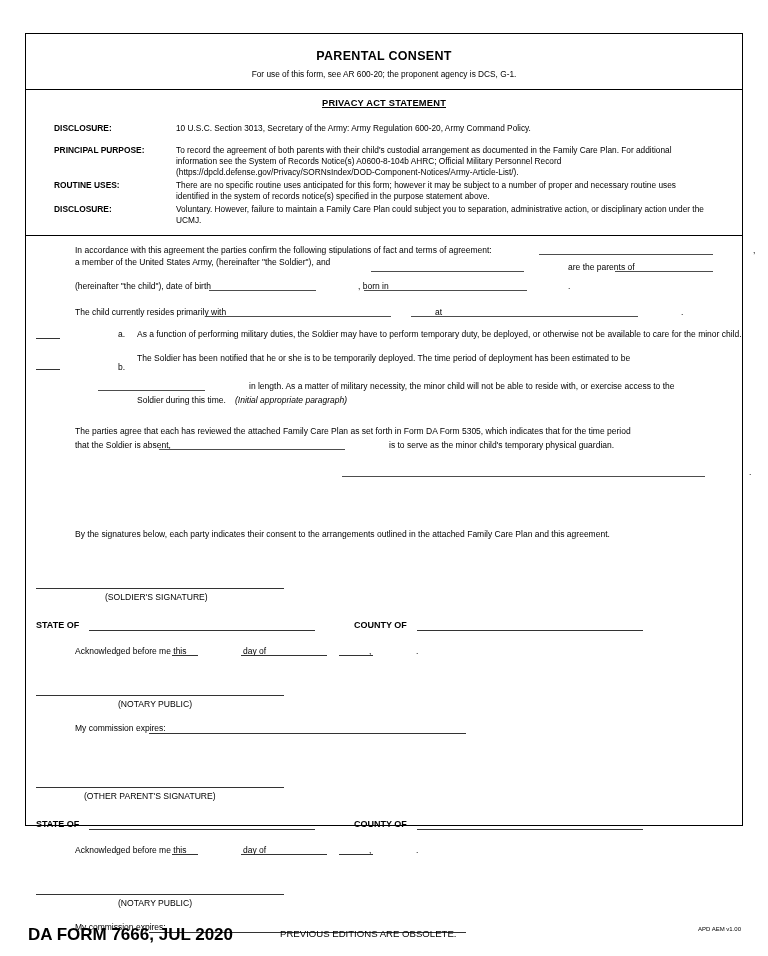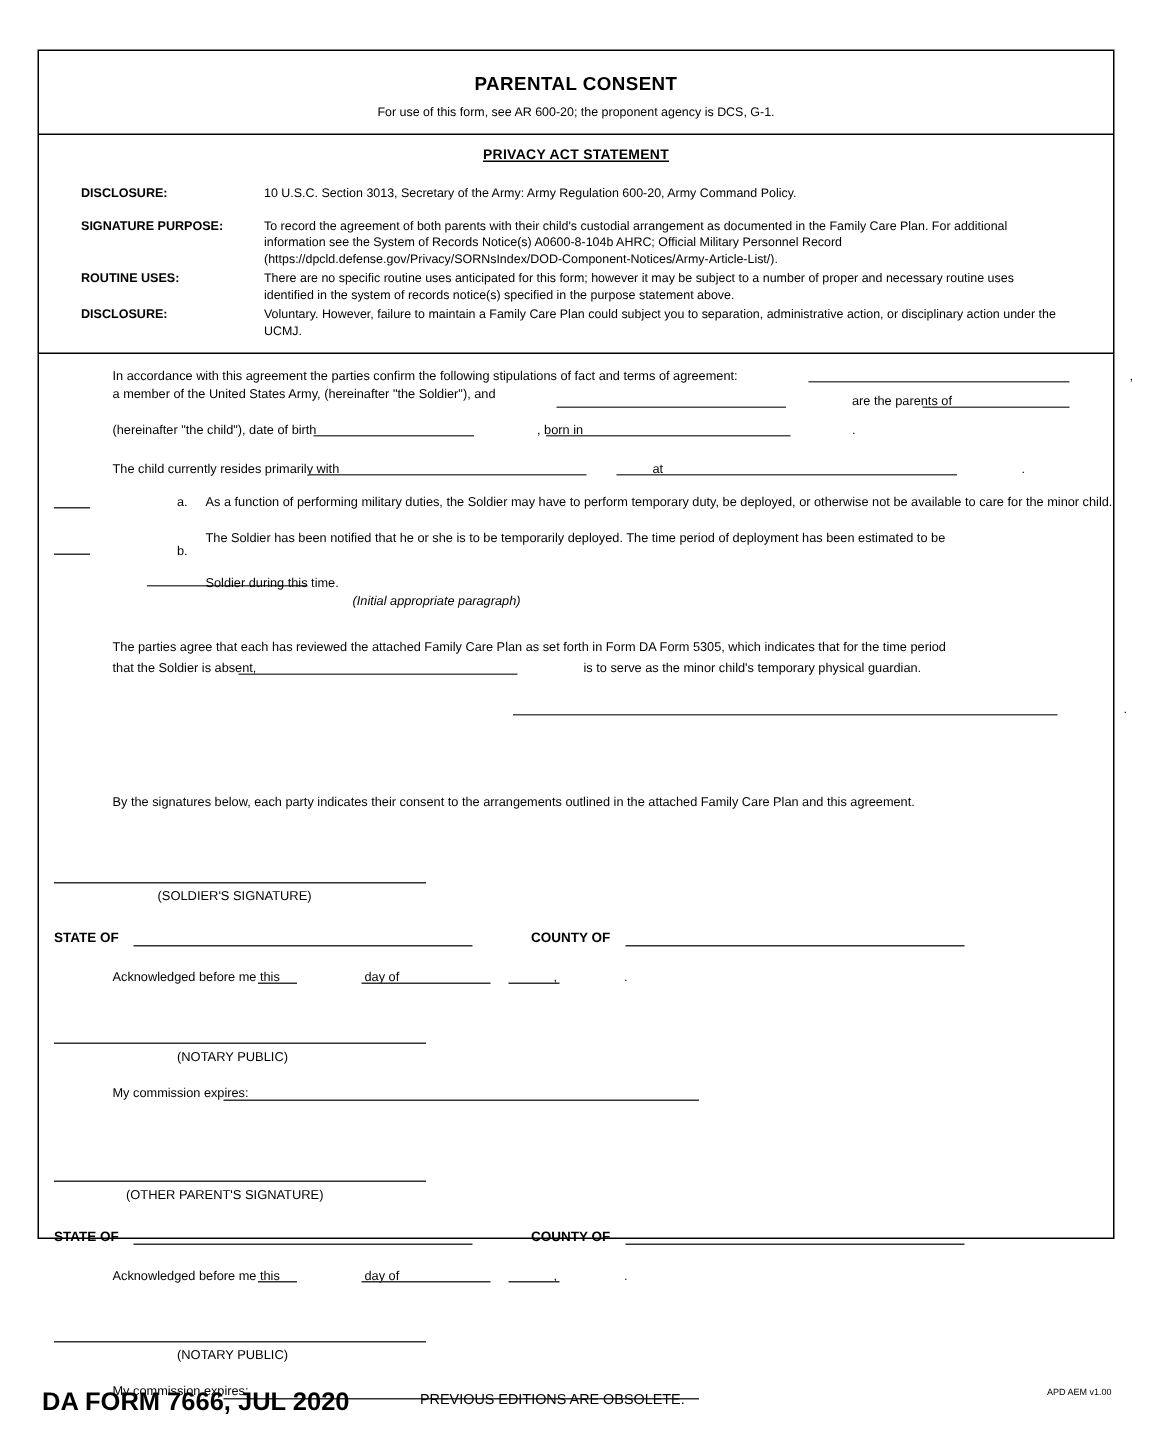--- a/index.html
+++ b/index.html
@@ -185,21 +185,21 @@
       <div class="privacy-title">PRIVACY ACT STATEMENT</div>
 
       <div class="privacy-rows">
 
         <div class="p-row" style="top:6px;">
           <div class="p-label">DISCLOSURE:</div>
           <div class="p-text">10 U.S.C. Section 3013, Secretary of the Army: Army Regulation 600-20, Army Command Policy.</div>
         </div>
 
         <div class="p-row" style="top:28px;">
-          <div class="p-label">SIGNATURE PURPOSE:</div>
+          <div class="p-label">PRINCIPAL PURPOSE:</div>
           <div class="p-text">To record the agreement of both parents with their child's custodial arrangement as documented in the Family Care Plan.  For additional information see the System of Records Notice(s) A0600-8-104b AHRC; Official Military Personnel Record (https://dpcld.defense.gov/Privacy/SORNsIndex/DOD-Component-Notices/Army-Article-List/).</div>
         </div>
 
         <div class="p-row" style="top:63px;">
           <div class="p-label">ROUTINE USES:</div>
           <div class="p-text">There are no specific routine uses anticipated for this form; however it may be subject to a number of proper and necessary routine uses identified in the system of records notice(s) specified in the purpose statement above.</div>
         </div>
 
         <div class="p-row" style="top:87px;">
           <div class="p-label">DISCLOSURE:</div>
@@ -234,21 +234,22 @@
 
       <div class="rule dark" style="left:10px; top:102px; width:24px;"></div>
       <div class="blk" style="left:53px; top:93px;">a.</div>
       <div class="blk wrap" style="left:72px; top:93px; width:620px;">As a function of performing military duties, the Soldier may have to perform temporary duty, be deployed, or otherwise not be available to care for the minor child.</div>
 
       <div class="rule dark" style="left:10px; top:133px; width:24px;"></div>
       <div class="blk" style="left:53px; top:126px;">b.</div>
       <div class="blk wrap" style="left:72px; top:117px; width:620px;">The Soldier has been notified that he or she is to be temporarily deployed.   The time period of deployment has been estimated to be</div>
 
       <div class="rule" style="left:72px; top:154px; width:107px;"></div>
-      <div class="blk" style="left:72px; top:147px;">Soldier during this time.</div>
+      <div class="blk" style="left:184px; top:145px;">in length.  As a matter of military necessity, the minor child will not be able to reside with, or exercise access to the</div>
+      <div class="blk" style="left:72px; top:159px;">Soldier during this time.</div>
       <div class="blk italic" style="left:170px; top:159px;">(Initial appropriate paragraph)</div>
 
       <div class="blk" style="left:10px; top:190px;text-align:center;">The parties agree that each has reviewed the attached Family Care Plan as set forth in Form DA Form 5305, which indicates that for the time period</div>
       <div class="blk" style="left:10px; top:204px;">that the Soldier is absent,</div>
       <div class="rule" style="left:133px; top:213px; width:186px;"></div>
       <div class="blk" style="left:324px; top:204px;">is to serve as the minor child's temporary physical guardian.</div>
 
       <div class="rule" style="left:316px; top:240px; width:363px;"></div>
       <div class="blk" style="left:684px; top:231px;">.</div>
 

